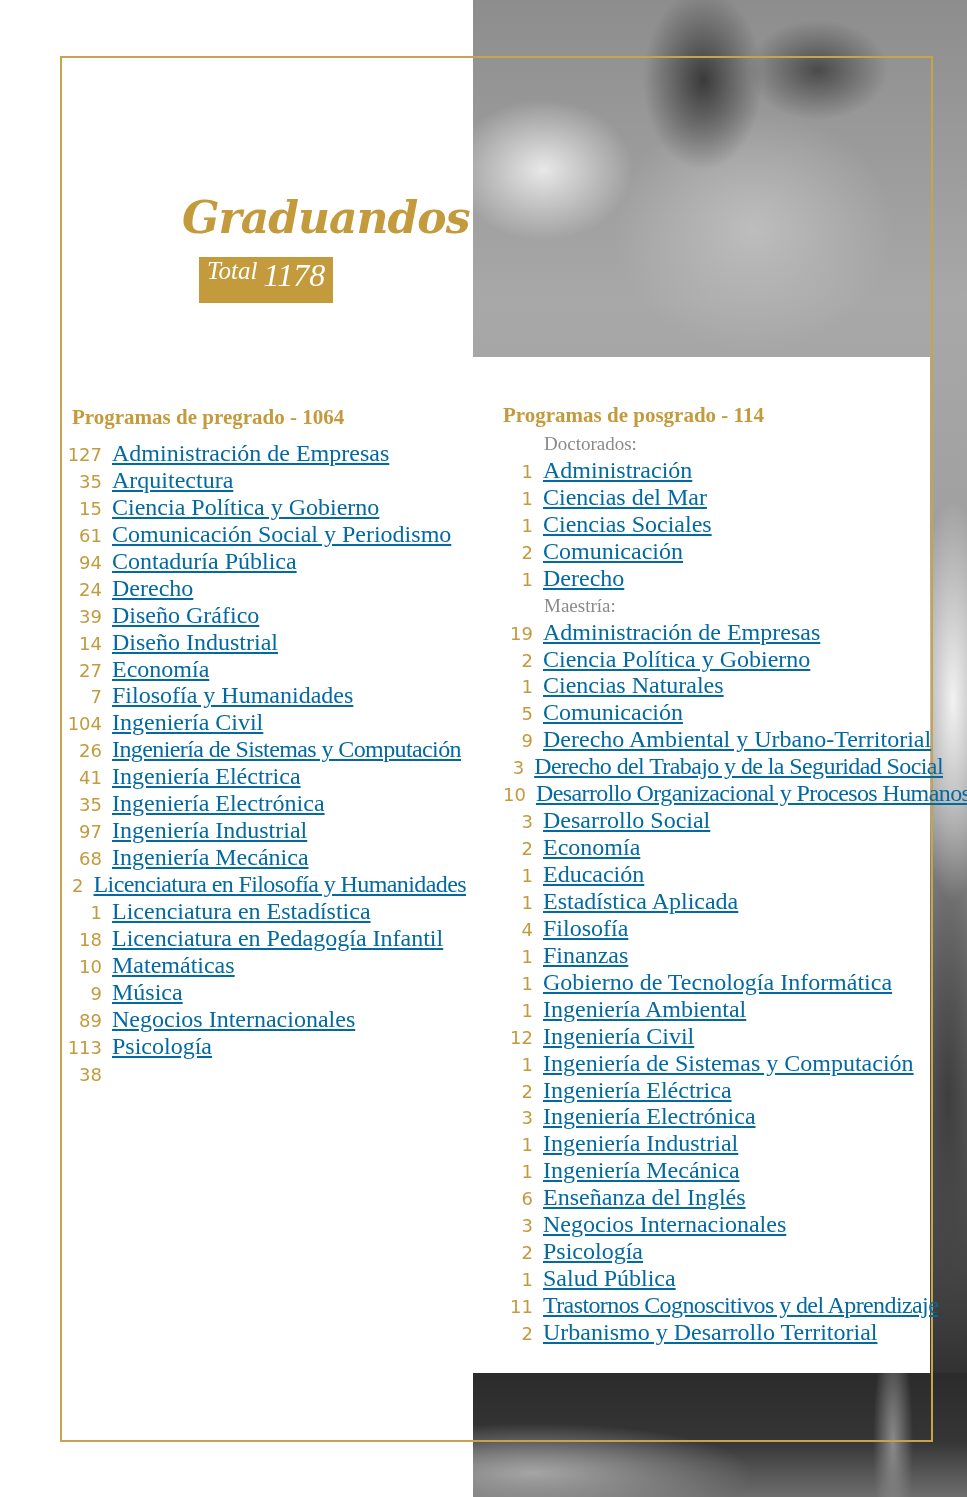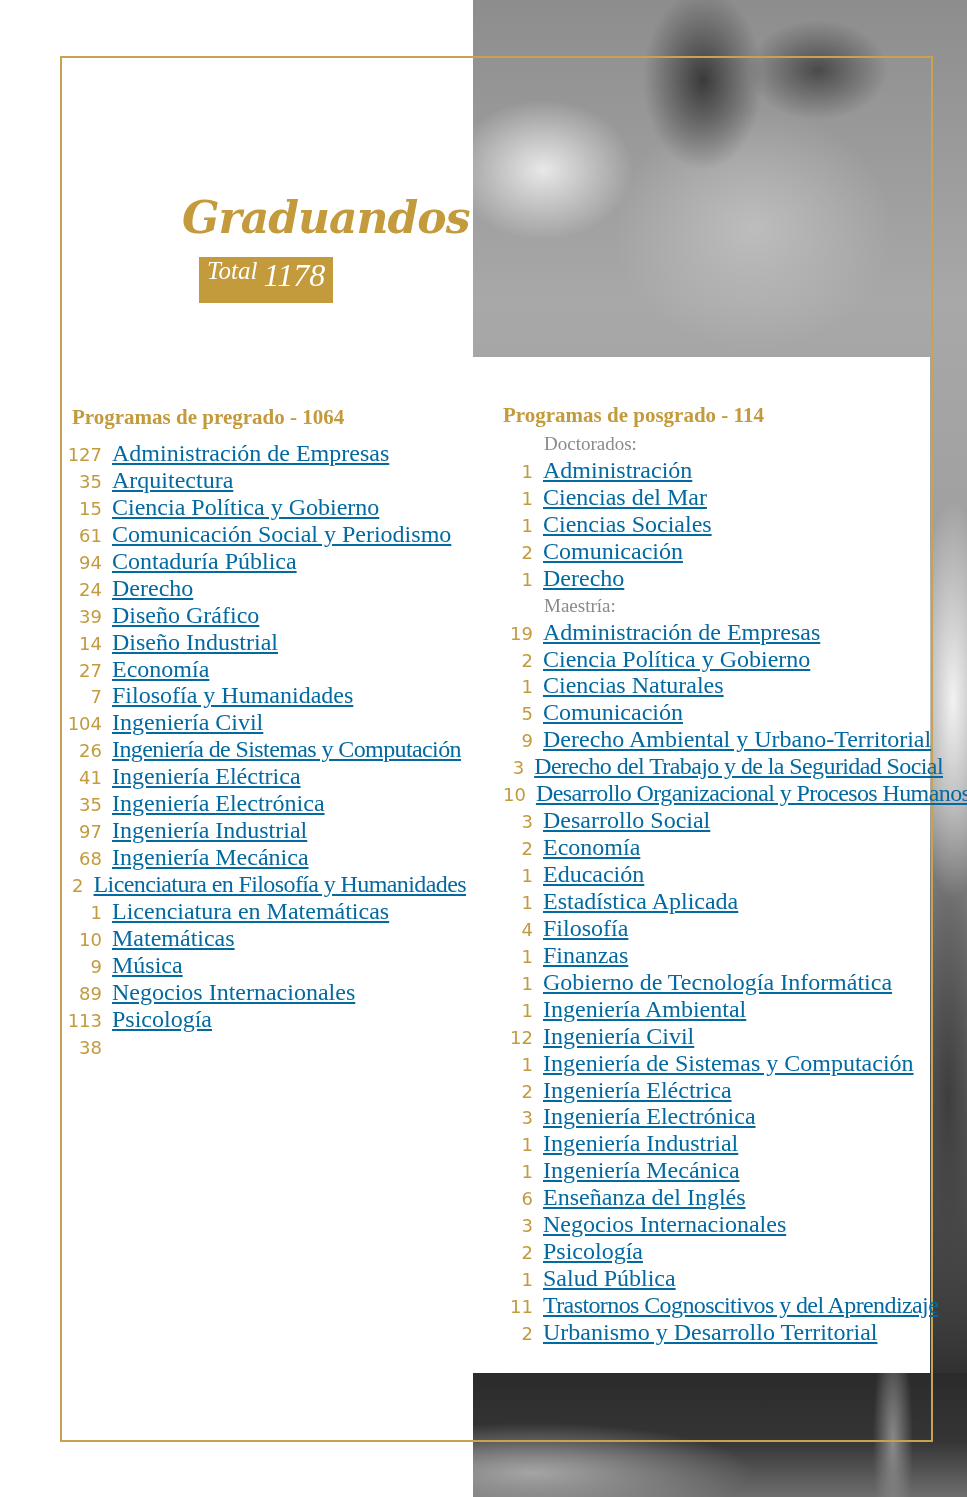--- a/index.html
+++ b/index.html
@@ -160,21 +160,25 @@
       <div class="row">
         <span class="num-cell">68</span>
         <span class="name-cell">Ingeniería Mecánica</span>
       </div>
       <div class="row">
         <span class="num-cell">2</span>
         <span class="name-cell condensed">Licenciatura en Filosofía y Humanidades</span>
       </div>
       <div class="row">
         <span class="num-cell">1</span>
-        <span class="name-cell">Licenciatura en Matemáticas</span>
+        <span class="name-cell">Licenciatura en Estadística</span>
+      </div>
+      <div class="row">
+        <span class="num-cell">18</span>
+        <span class="name-cell">Licenciatura en Pedagogía Infantil</span>
       </div>
       <div class="row">
         <span class="num-cell">10</span>
         <span class="name-cell">Matemáticas</span>
       </div>
       <div class="row">
         <span class="num-cell">9</span>
         <span class="name-cell">Música</span>
       </div>
       <div class="row">

